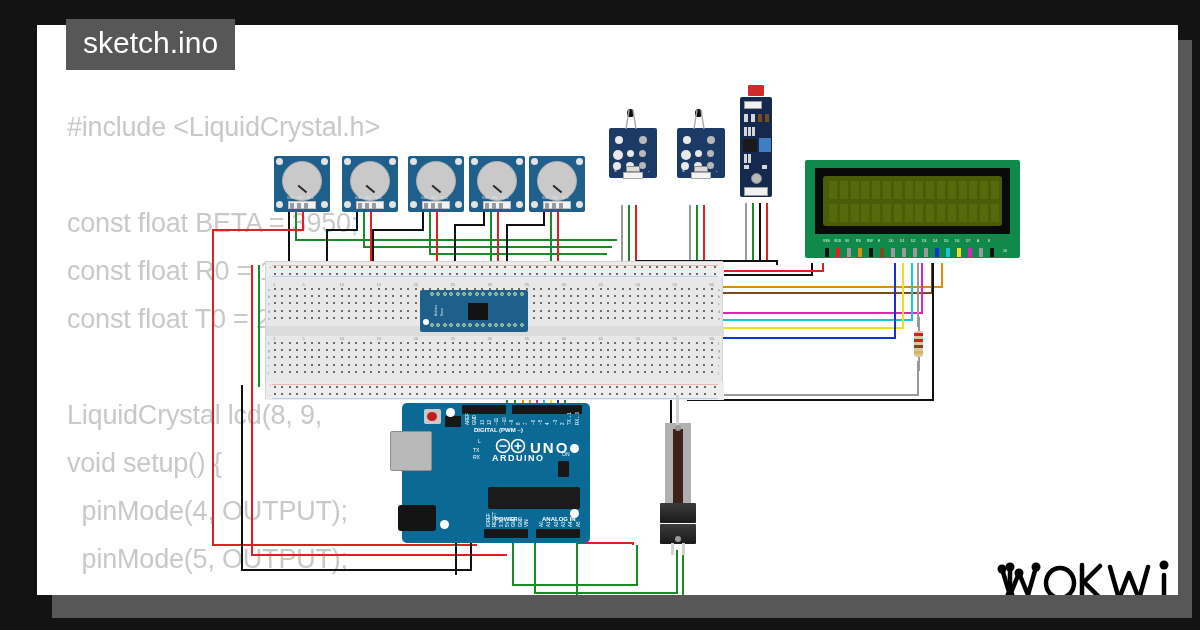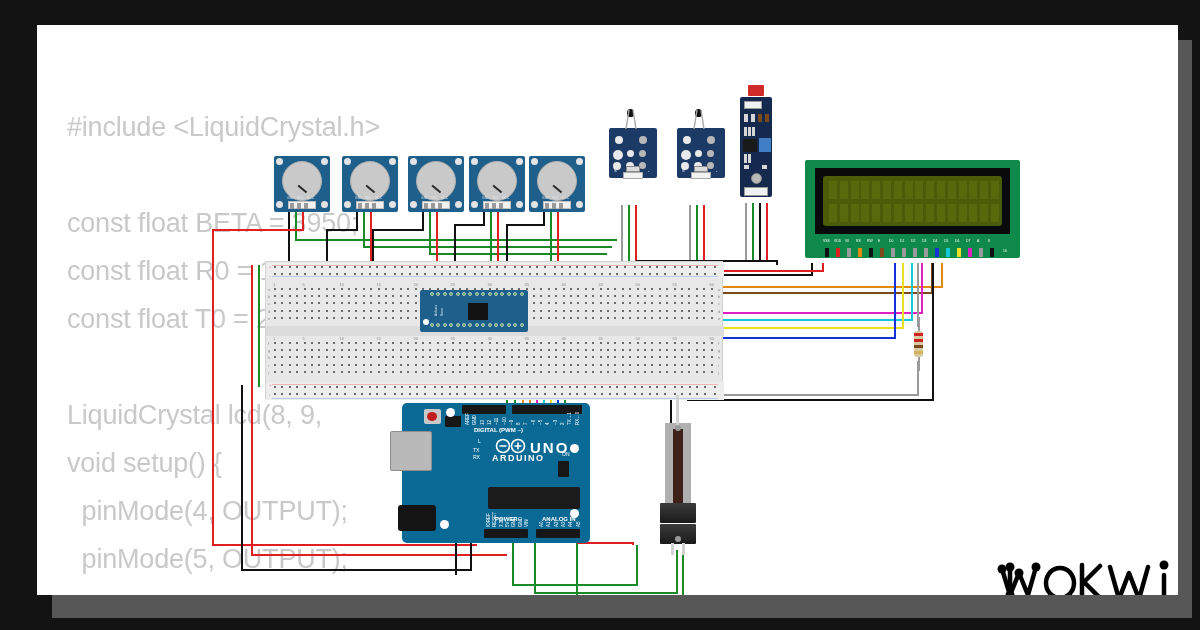--- a/index.html
+++ b/index.html
@@ -1527,14 +1527,15 @@
         <circle cx="18" cy="14" r="4.5"></circle>
         <circle cx="27" cy="20" r="4.5"></circle>
         <circle cx="18" cy="42" r="4.5"></circle>
         <circle cx="44" cy="14" r="4.5"></circle>
         <circle cx="172" cy="12" r="4.5"></circle>
       </g>
     </svg>
 
   </div>
 
+  <div class="tab">sketch.ino</div>
 
 </div>
 
 </body></html>

